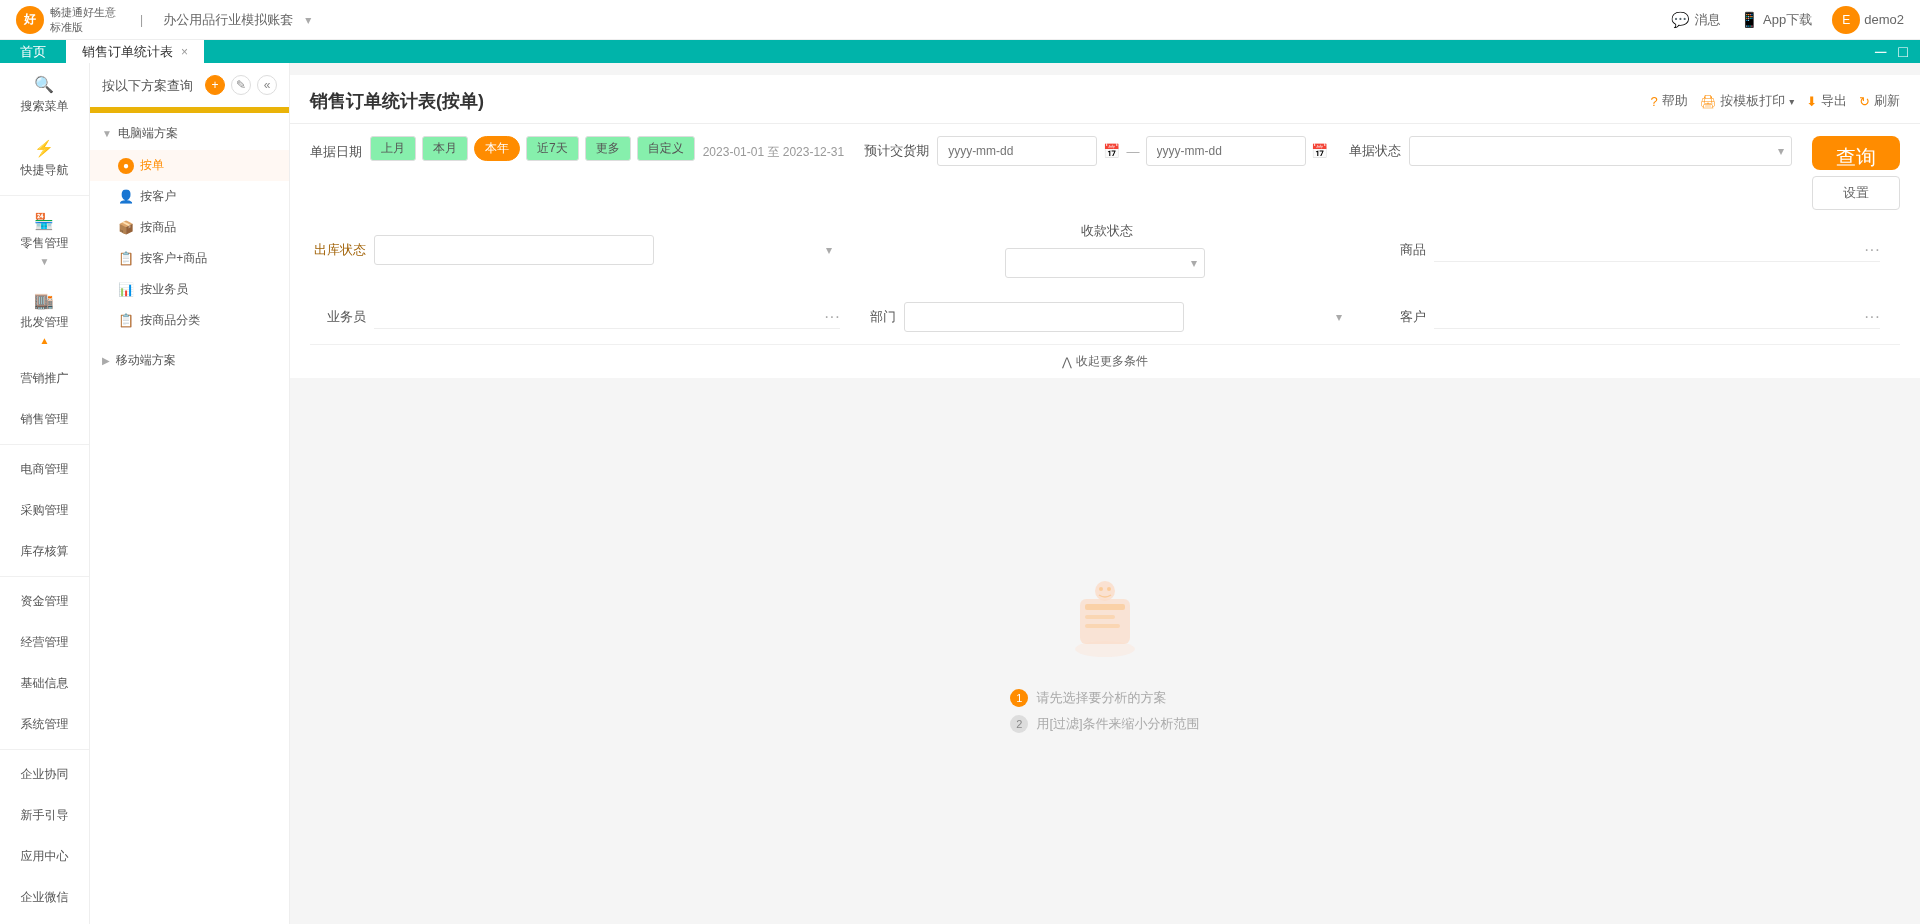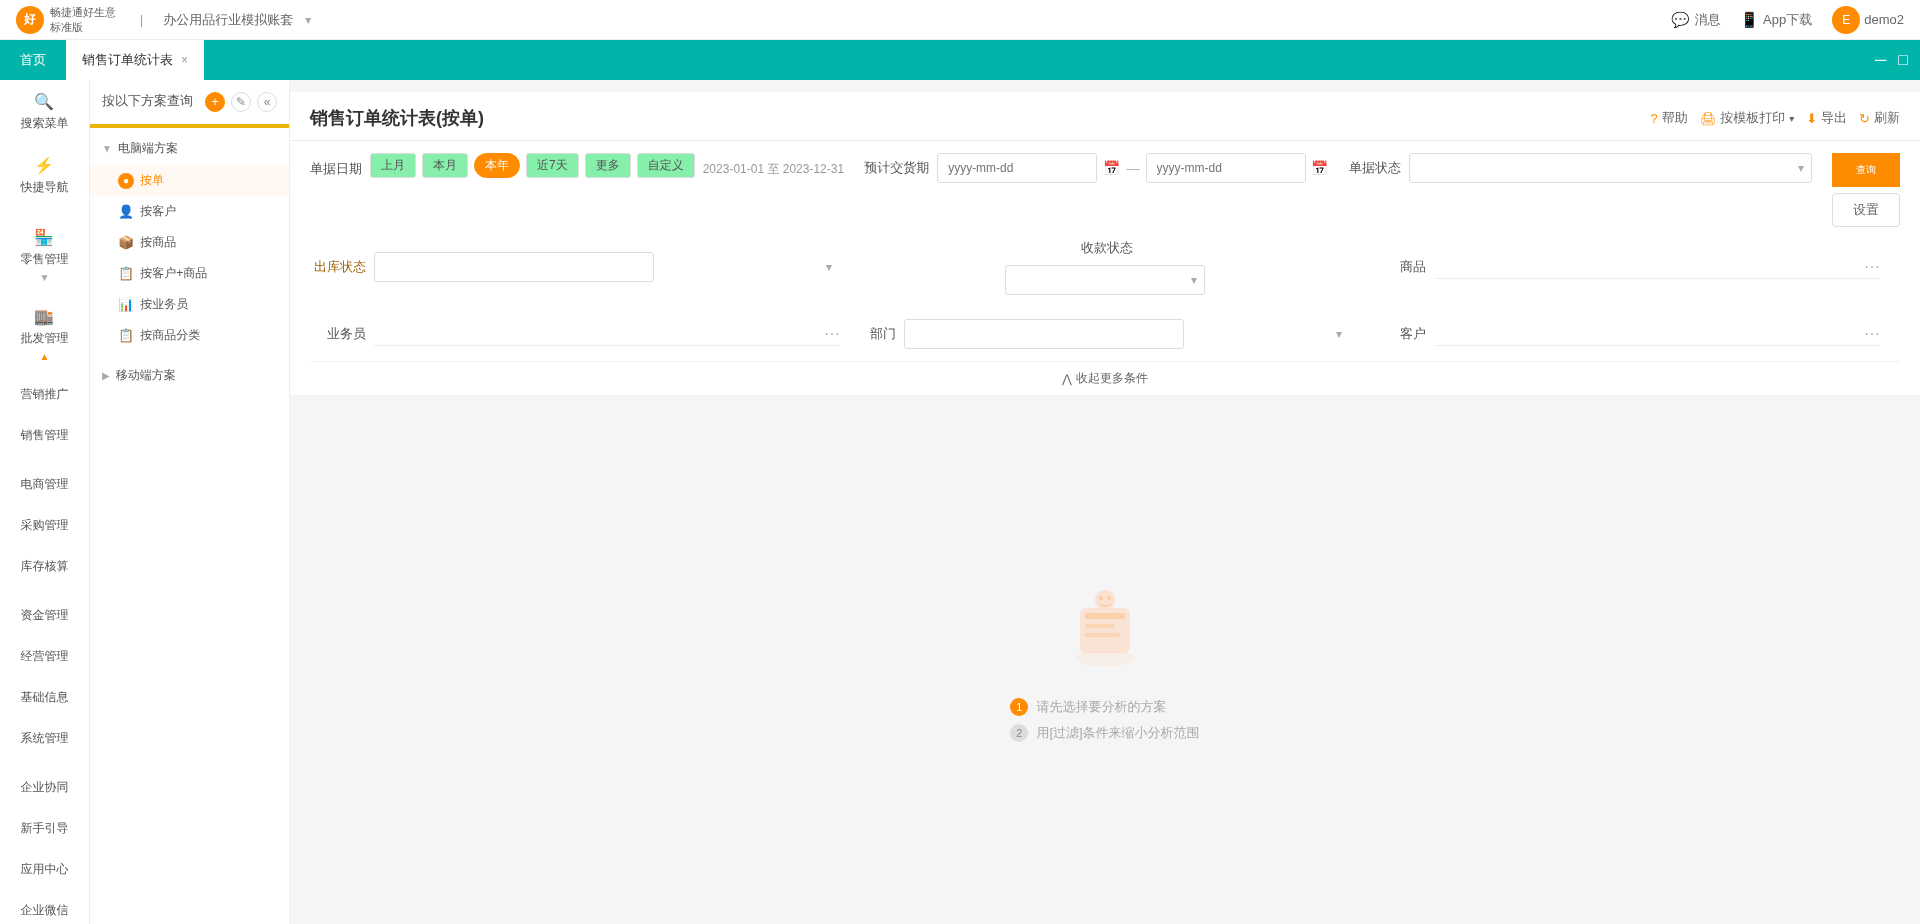--- a/index.html
+++ b/index.html
@@ -9,42 +9,42 @@
     .top-bar { height: 40px; background: #fff; display: flex; align-items: center; padding: 0 16px; border-bottom: 1px solid #eee; justify-content: space-between; flex-shrink: 0; }
     .top-bar-left { display: flex; align-items: center; gap: 8px; }
     .logo-area { display: flex; align-items: center; gap: 6px; }
     .logo-circle { width: 28px; height: 28px; background: #ff8c00; border-radius: 50%; display: flex; align-items: center; justify-content: center; color: #fff; font-size: 12px; font-weight: bold; }
     .logo-text { font-size: 11px; color: #666; line-height: 1.3; }
     .top-bar-right { display: flex; align-items: center; gap: 20px; color: #666; font-size: 13px; }
     .top-right-item { display: flex; align-items: center; gap: 4px; cursor: pointer; }
     .avatar { width: 28px; height: 28px; border-radius: 50%; background: #ff8c00; display: flex; align-items: center; justify-content: center; color: #fff; font-size: 12px; }
 
     
-    .tab-bar { height: 40px; background: #00b4aa; display: flex; align-items: center; padding: 0 0; flex-shrink: 0; }
+    .tab-bar { height: 23px; background: #00b4aa; display: flex; align-items: center; padding: 0 0; flex-shrink: 0; }
     .tab-home { padding: 0 20px; color: #fff; font-size: 13px; cursor: pointer; height: 100%; display: flex; align-items: center; }
     .tab-active { background: #fff; color: #333; padding: 0 16px; height: 100%; display: flex; align-items: center; gap: 8px; font-size: 13px; }
     .tab-close { color: #999; cursor: pointer; font-size: 12px; }
     .tab-bar-right { margin-left: auto; display: flex; align-items: center; gap: 12px; padding-right: 12px; }
     .tab-bar-btn { color: #fff; cursor: pointer; font-size: 16px; }
 
     
     .main-layout { display: flex; flex: 1; overflow: hidden; }
 
     
     .sidebar { width: 90px; background: #fff; border-right: 1px solid #eee; display: flex; flex-direction: column; flex-shrink: 0; overflow-y: auto; }
     .sidebar-item { padding: 12px 0; text-align: center; cursor: pointer; font-size: 12px; color: #555; display: flex; flex-direction: column; align-items: center; gap: 4px; }
     .sidebar-item-icon { font-size: 16px; }
     .sidebar-divider { height: 1px; background: #f0f0f0; margin: 4px 0; }
 
     
     .content-area { flex: 1; display: flex; overflow: hidden; }
 
     
     .left-panel { width: 200px; background: #fff; border-right: 1px solid #eee; flex-shrink: 0; overflow-y: auto; }
-    .left-panel-header { padding: 12px 12px; display: flex; align-items: flex-start; justify-content: space-between; border-bottom: 4px solid #eab308; }
+    .left-panel-header { padding: 12px 12px; display: flex; align-items: flex-end; justify-content: space-between; border-bottom: 6px solid #eab308; }
     .left-panel-title { font-size: 13px; color: #555; }
     .left-panel-actions { display: flex; gap: 6px; align-items: center; }
     .left-panel-action { width: 20px; height: 20px; border-radius: 50%; border: 1px solid #ddd; display: flex; align-items: center; justify-content: center; cursor: pointer; font-size: 12px; color: #888; }
     .panel-section { padding: 4px 0; }
     .panel-section-header { padding: 8px 12px; display: flex; align-items: center; gap: 6px; font-size: 12px; color: #555; cursor: pointer; }
     .panel-sub-item { padding: 7px 12px 7px 28px; font-size: 12px; color: #555; cursor: pointer; display: flex; align-items: center; gap: 6px; }
     .panel-sub-item.active { color: #ff8c00; background: #fff8f3; }
     .panel-sub-icon { font-size: 13px; color: #aaa; }
 
     
@@ -54,21 +54,21 @@
     .page-title { font-size: 18px; font-weight: bold; color: #333; }
     .page-actions { display: flex; gap: 12px; align-items: center; }
     .page-action-btn { display: flex; align-items: center; gap: 4px; color: #666; font-size: 13px; cursor: pointer; }
     .page-action-btn .icon { color: #ff8c00; }
     .date-btn-group { display: flex; gap: 6px; align-items: center; }
     .date-btn { padding: 3px 10px; border: 1px solid #ddd; border-radius: 3px; background: #86efac; font-size: 12px; cursor: pointer; color: #555; }
     .date-btn.active { background: #ff8c00; color: #fff; border-color: #ff8c00; border-radius: 20px; }
     .filter-select { border: 1px solid #ddd; border-radius: 3px; padding: 5px 10px; font-size: 12px; color: #333; outline: none; height: 30px; background: #fff; appearance: none; -webkit-appearance: none; min-width: 200px; }
     .filter-date-input { border: 1px solid #ddd; border-radius: 3px; padding: 5px 10px; font-size: 12px; color: #bbb; outline: none; height: 30px; width: 160px; }
     .collapse-bar { display: flex; justify-content: center; align-items: center; padding: 8px; cursor: pointer; color: #666; font-size: 12px; gap: 4px; background: #fff; border-top: 1px solid #f0f0f0; }
-    .search-btn { background: #ff8c00; color: #fff; border: none; border-radius: 0; padding: 8px 24px; font-size: 10px; cursor: pointer; height: 34px; }
+    .search-btn { background: #ff8c00; color: #fff; border: none; border-radius: 8px; padding: 8px 24px; font-size: 20px; cursor: pointer; height: 34px; }
     .set-btn { background: #fff; color: #666; border: 1px solid #ddd; border-radius: 4px; padding: 6px 16px; font-size: 13px; cursor: pointer; height: 34px; }
 
     
     .empty-state { flex: 1; display: flex; flex-direction: column; align-items: center; justify-content: center; background: #f5f5f5; }
     .empty-icon { width: 100px; height: 100px; opacity: 0.6; margin-bottom: 20px; }
     .empty-tips { display: flex; flex-direction: column; gap: 8px; }
     .empty-tip { display: flex; align-items: center; gap: 8px; font-size: 13px; color: #aaa; }
     .tip-num { width: 18px; height: 18px; border-radius: 50%; background: #ddd; color: #888; display: flex; align-items: center; justify-content: center; font-size: 11px; flex-shrink: 0; }
     .tip-num.orange { background: #ff8c00; color: #fff; }
 

